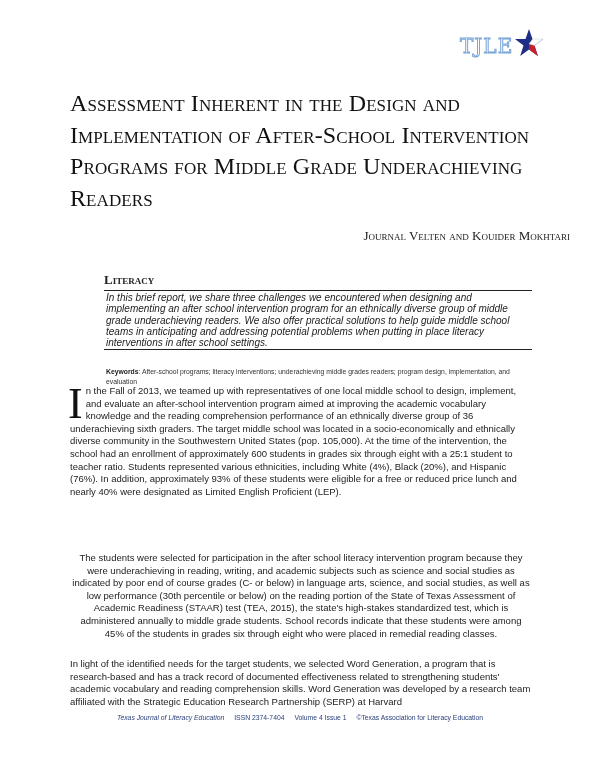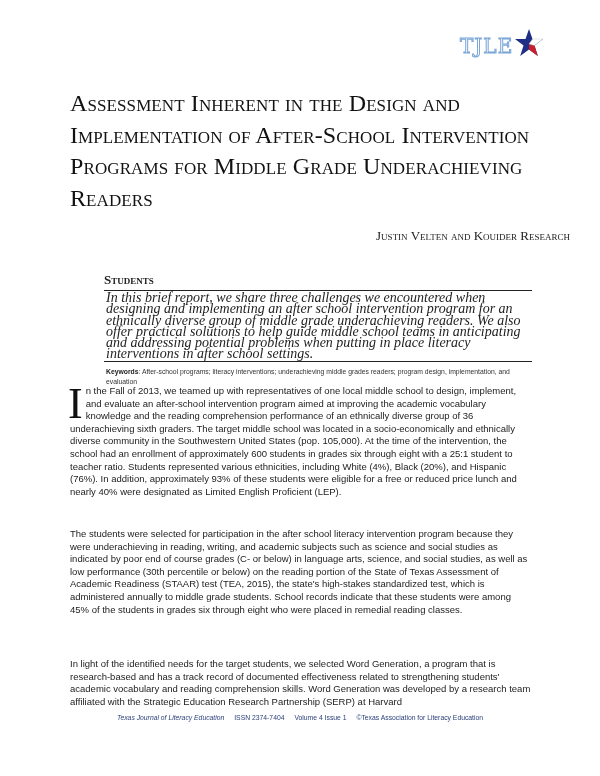--- a/index.html
+++ b/index.html
@@ -4,50 +4,50 @@
   <style>
     html, body { margin: 0; padding: 0; background: #ffffff; }
     body { width: 600px; height: 776px; position: relative; overflow: hidden; font-family: "Liberation Serif", serif; color: #1a1a1a; }
     .logo { position: absolute; left: 440px; top: 34px; display: flex; align-items: center; margin-left: 20px; }
     .logo-text { font-family: "DejaVu Serif", serif; font-size: 20px; color: #ffffff; -webkit-text-stroke: 1px #7aa6d8; letter-spacing: 1px; }
     .logo-star { width: 30px; height: 30px; margin-left: 1px; margin-top: -6px; }
     .title { position: absolute; left: 70px; top: 88px; width: 470px; font-family: "Liberation Serif", serif; font-size: 24px; line-height: 31.5px; color: #111; font-variant: small-caps; letter-spacing: 0.1px; }
     .authors { position: absolute; left: 300px; top: 228px; width: 270px; text-align: right; font-size: 13px; font-variant: small-caps; color: #222; }
     .abstract-wrap { position: absolute; left: 104px; top: 272px; width: 428px; }
     .abstract-heading { font-size: 13px; font-weight: bold; font-variant: small-caps; color: #222; padding-bottom: 2px; border-bottom: 1.3px solid #222; }
-    .abstract-body { font-family: Liberation Serif, serif; font-style: italic; font-size: 14px; line-height: 11.3px; color: #222; padding: 1px 0 1px 2px; border-bottom: 1.8px solid #222; }
+    .abstract-body { font-family: Liberation Sans, sans-serif; font-style: italic; font-size: 10px; line-height: 11.3px; color: #222; padding: 1px 0 1px 2px; border-bottom: 1.8px solid #222; }
     .keywords { position: absolute; left: 106px; top: 367px; width: 420px; font-family: "Liberation Sans", sans-serif; font-size: 6.8px; line-height: 10px; color: #333; }
     .keywords b { color: #222; }
     .body-text { position: absolute; left: 70px; width: 462px; font-family: "Liberation Sans", sans-serif; font-size: 9.5px; line-height: 12.6px; color: #222; text-align: left; }
     .p1 { top: 385px; }
-    .p2 { top: 528px; }
+    .p2 { top: 552px; text-align: center; }
     .p3 { top: 643px; margin-top: 15px; }
     .dropcap { float: left; font-family: "Liberation Serif", serif; font-size: 44px; line-height: 36px; margin: 1px 3px 0 -2px; color: #111; }
     .footer { position: absolute; left: 60px; top: 714px; width: 480px; text-align: center; font-family: "Liberation Sans", sans-serif; font-size: 6.8px; color: #2a3f7a; }
     .footer .journal { font-style: italic; }
     .footer span { margin: 0 4px; }
   </style>
 </head>
 <body>
 
 <div class="logo">
   <span class="logo-text">TJLE</span>
   <svg class="logo-star" viewBox="0 0 30 30">
     <polygon points="15,1 18.5,11 29,11 20.5,17.5 23.8,28 15,21.5 6.2,28 9.5,17.5 1,11 11.5,11" fill="#1f2f86"></polygon>
     <polygon points="15,16 20.5,17.5 23.8,28 15,21.5" fill="#c8202c"></polygon>
     <polygon points="15,16 18.5,11 29,11 20.5,17.5" fill="#ffffff" stroke="#bbbbbb" stroke-width="0.4"></polygon>
   </svg>
 </div>
 
 <div class="title">Assessment Inherent in the Design and Implementation of After-School Intervention Programs for Middle Grade Underachieving Readers</div>
 
-<div class="authors">Justin Velten and Kouider Research</div>
+<div class="authors">Journal Velten and Kouider Mokhtari</div>
 
 <div class="abstract-wrap">
-  <div class="abstract-heading">Students</div>
+  <div class="abstract-heading">Literacy</div>
   <div class="abstract-body">In this brief report, we share three challenges we encountered when designing and implementing an after school intervention program for an ethnically diverse group of middle grade underachieving readers. We also offer practical solutions to help guide middle school teams in anticipating and addressing potential problems when putting in place literacy interventions in after school settings.</div>
 </div>
 
 <div class="keywords"><b>Keywords</b><span>: After-school programs; literacy interventions; underachieving middle grades readers; program design, implementation, and evaluation</span></div>
 
 <div class="body-text p1"><span class="dropcap">I</span><span>n the Fall of 2013, we teamed up with representatives of one local middle school to design, implement, and evaluate an after-school intervention program aimed at improving the academic vocabulary knowledge and the reading comprehension performance of an ethnically diverse group of 36 underachieving sixth graders. The target middle school was located in a socio-economically and ethnically diverse community in the Southwestern United States (pop. 105,000). At the time of the intervention, the school had an enrollment of approximately 600 students in grades six through eight with a 25:1 student to teacher ratio. Students represented various ethnicities, including White (4%), Black (20%), and Hispanic (76%). In addition, approximately 93% of these students were eligible for a free or reduced price lunch and nearly 40% were designated as Limited English Proficient (LEP).</span></div>
 
 <div class="body-text p2">The students were selected for participation in the after school literacy intervention program because they were underachieving in reading, writing, and academic subjects such as science and social studies as indicated by poor end of course grades (C- or below) in language arts, science, and social studies, as well as low performance (30th percentile or below) on the reading portion of the State of Texas Assessment of Academic Readiness (STAAR) test (TEA, 2015), the state's high-stakes standardized test, which is administered annually to middle grade students. School records indicate that these students were among 45% of the students in grades six through eight who were placed in remedial reading classes.</div>
 
 <div class="body-text p3">In light of the identified needs for the target students, we selected Word Generation, a program that is research-based and has a track record of documented effectiveness related to strengthening students' academic vocabulary and reading comprehension skills. Word Generation was developed by a research team affiliated with the Strategic Education Research Partnership (SERP) at Harvard</div>

